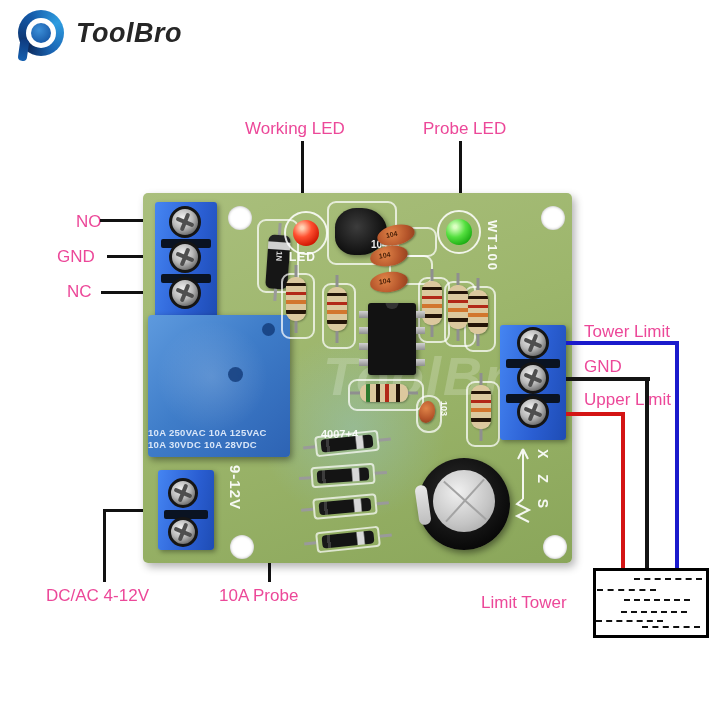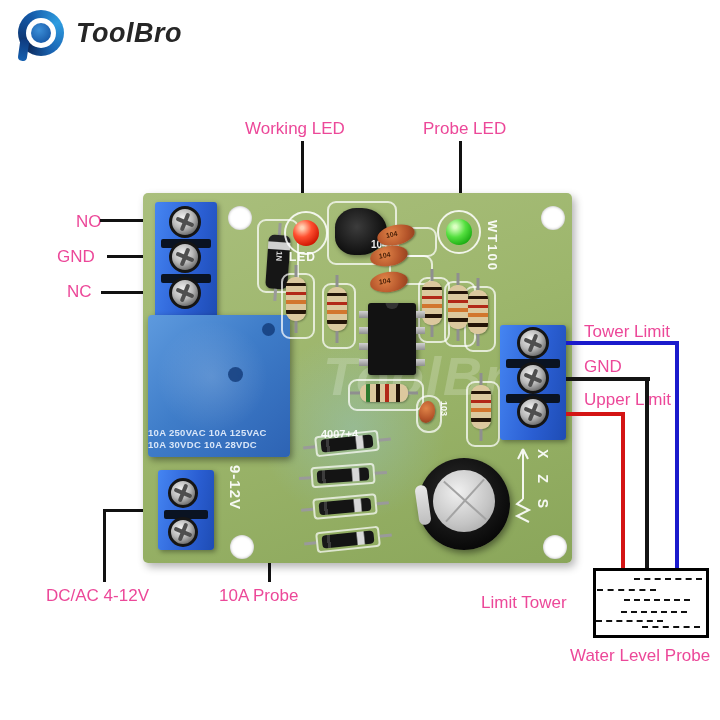--- a/index.html
+++ b/index.html
@@ -332,15 +332,14 @@
 
   <div class="tank">
     <div class="dash" style="left:38px;top:7px;width:68px;"></div>
     <div class="dash" style="left:1px;top:18px;width:59px;"></div>
     <div class="dash" style="left:28px;top:28px;width:66px;"></div>
     <div class="dash" style="left:25px;top:40px;width:66px;"></div>
     <div class="dash" style="left:0;top:49px;width:67px;"></div>
     <div class="dash" style="left:46px;top:55px;width:58px;"></div>
   </div>
   <div class="callout" style="left:481px;top:593px;">Limit Tower</div>
-  <div class="callout" style="left:570px;top:646px;">Water Level Probe</div>
 
 </div>
 
 </body></html>

